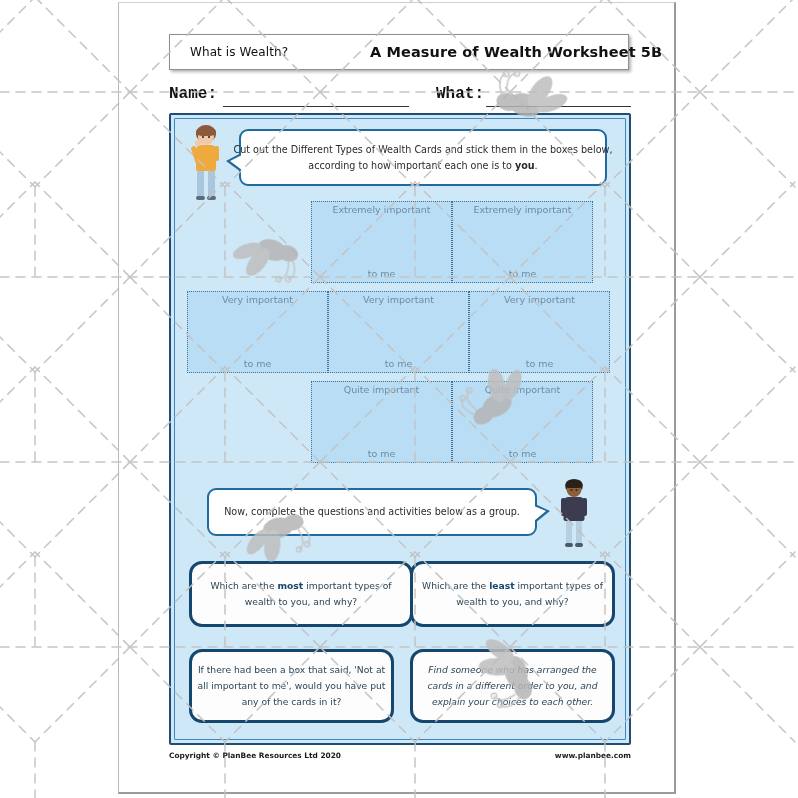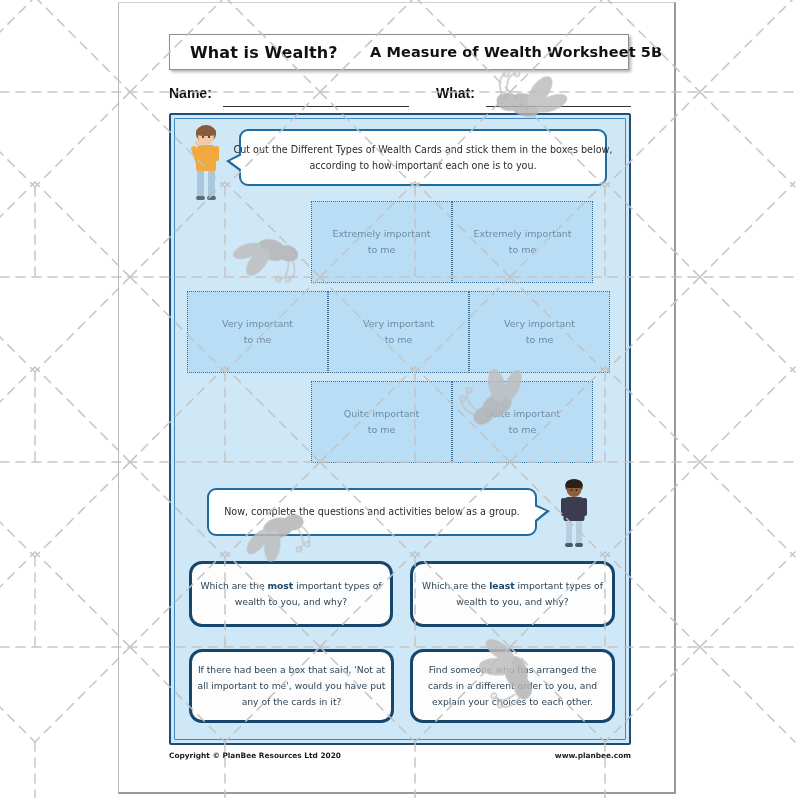--- a/index.html
+++ b/index.html
@@ -37,22 +37,22 @@
     width: 460px; height: 36px;
     background: #ffffff;
     border: 1px solid #8e8e8e;
     box-shadow: 2px 2px 3px rgba(0,0,0,.30);
     display: flex;
     align-items: center;
   }
   .title-left {
     position: absolute; left: 20px;
     font-family: "DejaVu Sans", sans-serif;
-    font-weight: 700;
-    font-size: 16px;
+    font-weight: 400;
+    font-size: 12px;
     color: #111111;
     letter-spacing: .1px;
   }
   .title-right {
     position: absolute; left: 200px;
     font-family: "DejaVu Sans", sans-serif;
     font-weight: 700;
     font-size: 14.5px;
     color: #111111;
     letter-spacing: .1px;
@@ -60,23 +60,23 @@
   }
 
   
   .namedate {
     position: absolute;
     left: 50px; top: 82px;
     width: 462px; height: 24px;
   }
   .nd-label {
     position: absolute; top: 0;
-    font-family: Liberation Sans, sans-serif;
+    font-family: Liberation Mono, monospace;
     font-weight: 700;
-    font-size: 14px;
+    font-size: 16px;
     color: #111111;
   }
   .nd-label.name { left: 0; }
   .nd-label.date { left: 267px; }
   .nd-rule {
     position: absolute;
     bottom: 2px;
     height: 0; border-bottom: 1.4px solid #333333;
   }
   .nd-rule.name { left: 54px; width: 186px; }
@@ -110,21 +110,21 @@
     align-items: center;
     justify-content: center;
     text-align: center;
     font-family: "DejaVu Sans", sans-serif;
     font-size: 9.6px;
     color: #2b2b2b;
     line-height: 1.65;
     padding: 6px 12px;
   }
   .bubble .ln { display: block; white-space: nowrap; }
-  .bubble b { font-weight: 400; }
+  .bubble b { font-weight: 700; }
 
   .bubble-1 { left: 68px; top: 14px; width: 368px; height: 57px; }
   .bubble-1::before {           
     content: ""; position: absolute;
     left: -15px; top: 22px;
     width: 0; height: 0;
     border-top: 8px solid transparent;
     border-bottom: 11px solid transparent;
     border-right: 15px solid #1f6a9e;
   }
@@ -156,21 +156,21 @@
   }
 
   
   .zone {
     position: absolute;
     background: #b9ddf4;
     border: 1.6px dotted #3f6f93;
     display: flex;
     flex-direction: column;
     align-items: center;
-    justify-content: center;
+    justify-content: space-between;
     text-align: center;
     font-family: "DejaVu Sans", sans-serif;
     font-size: 9.5px;
     color: #6d8ca4;
     line-height: 1.7;
   }
   .zone .ln { display: block; white-space: nowrap; }
 
   
   .qbox {
@@ -350,37 +350,37 @@
         <div class="p-fringe"></div>
         <div class="p-body"></div>
         <div class="p-arm l"></div>
         <div class="p-arm r"></div>
         <div class="p-legL"></div>
         <div class="p-legR"></div>
         <div class="shoeL"></div>
         <div class="shoeR"></div>
       </div>
 
-      <div class="qbox" style="left:18px; top:446px; width:204px; height:66px;">
+      <div class="qbox" style="left:18px; top:446px; width:224px; height:66px;">
         <span class="ln"><span>Which are the </span><b>most</b><span> important types of</span></span>
         <span class="ln">wealth to you, and why?</span>
       </div>
 
       <div class="qbox" style="left:239px; top:446px; width:205px; height:66px;">
         <span class="ln"><span>Which are the </span><b>least</b><span> important types of</span></span>
         <span class="ln">wealth to you, and why?</span>
       </div>
 
       <div class="qbox" style="left:18px; top:534px; width:205px; height:74px;">
         <span class="ln">If there had been a box that said, 'Not at</span>
         <span class="ln">all important to me', would you have put</span>
         <span class="ln">any of the cards in it?</span>
       </div>
 
-      <div class="qbox" style="left:239px; top:534px; width:205px; height:74px;">
+      <div class="qbox" style="left:239px; top:534px; width:205px; height:74px;font-style:italic;">
         <span class="ln">Find someone who has arranged the</span>
         <span class="ln">cards in a different order to you, and</span>
         <span class="ln">explain your choices to each other.</span>
       </div>
 
     </div>
 
     <div class="footer">
       <span class="left">Copyright © PlanBee Resources Ltd 2020</span>
       <span class="right">www.planbee.com</span>

